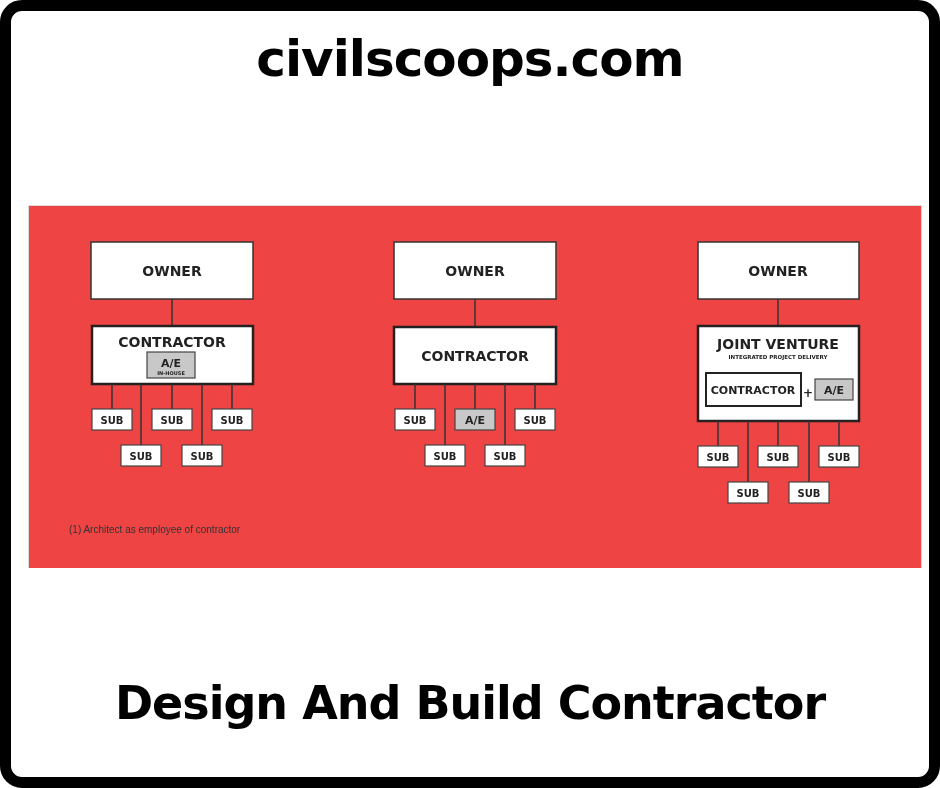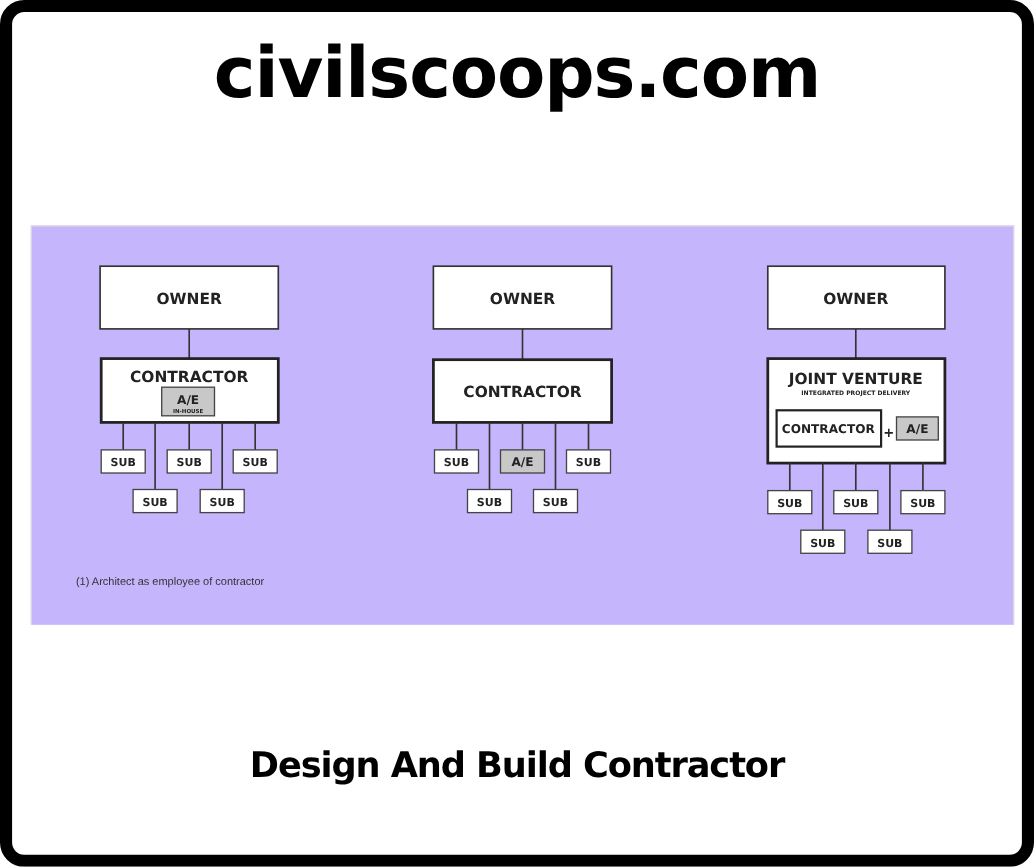--- a/index.html
+++ b/index.html
@@ -3,31 +3,31 @@
 <meta charset="utf-8">
 <style>
   html, body { margin: 0; padding: 0; background: #ffffff; }
   body { width: 940px; height: 788px; position: relative; overflow: hidden; font-family: "DejaVu Sans", sans-serif; }
   .frame {
     position: absolute; left: 0; top: 0; width: 940px; height: 788px;
     box-sizing: border-box; border: 11px solid #000; border-radius: 22px; background: #fff;
   }
   .site-title {
     position: absolute; left: 0; width: 940px; top: 30px; text-align: center;
-    font-family: "DejaVu Sans", sans-serif; font-weight: bold; font-size: 64px; color: #000;
+    font-family: "DejaVu Sans", sans-serif; font-weight: bold; font-size: 50px; color: #000;
     letter-spacing: -1px;
   }
   .footer-title {
     position: absolute; left: 0; width: 940px; top: 676px; text-align: center;
-    font-family: "DejaVu Sans", sans-serif; font-weight: bold; font-size: 32px; color: #000;
+    font-family: "DejaVu Sans", sans-serif; font-weight: bold; font-size: 46px; color: #000;
     letter-spacing: -1px;
   }
   .panel {
     position: absolute; left: 28px; top: 205px; width: 892px; height: 362px;
-    background: #c4b5fd; border-top: 1px solid #dcdcdc; border-left: 1px solid #dcdcdc; border-right: 1px solid #dcdcdc;
+    background: #ef4444; border-top: 1px solid #dcdcdc; border-left: 1px solid #dcdcdc; border-right: 1px solid #dcdcdc;
   }
   .diagram-svg { position: absolute; left: 0; top: 0; }
   .caption {
     position: absolute; font-family: "Liberation Sans", sans-serif; font-size: 10px; color: #333; line-height: 12px;
   }
   .caption span { display: block; }
 </style>
 </head>
 <body>
 

